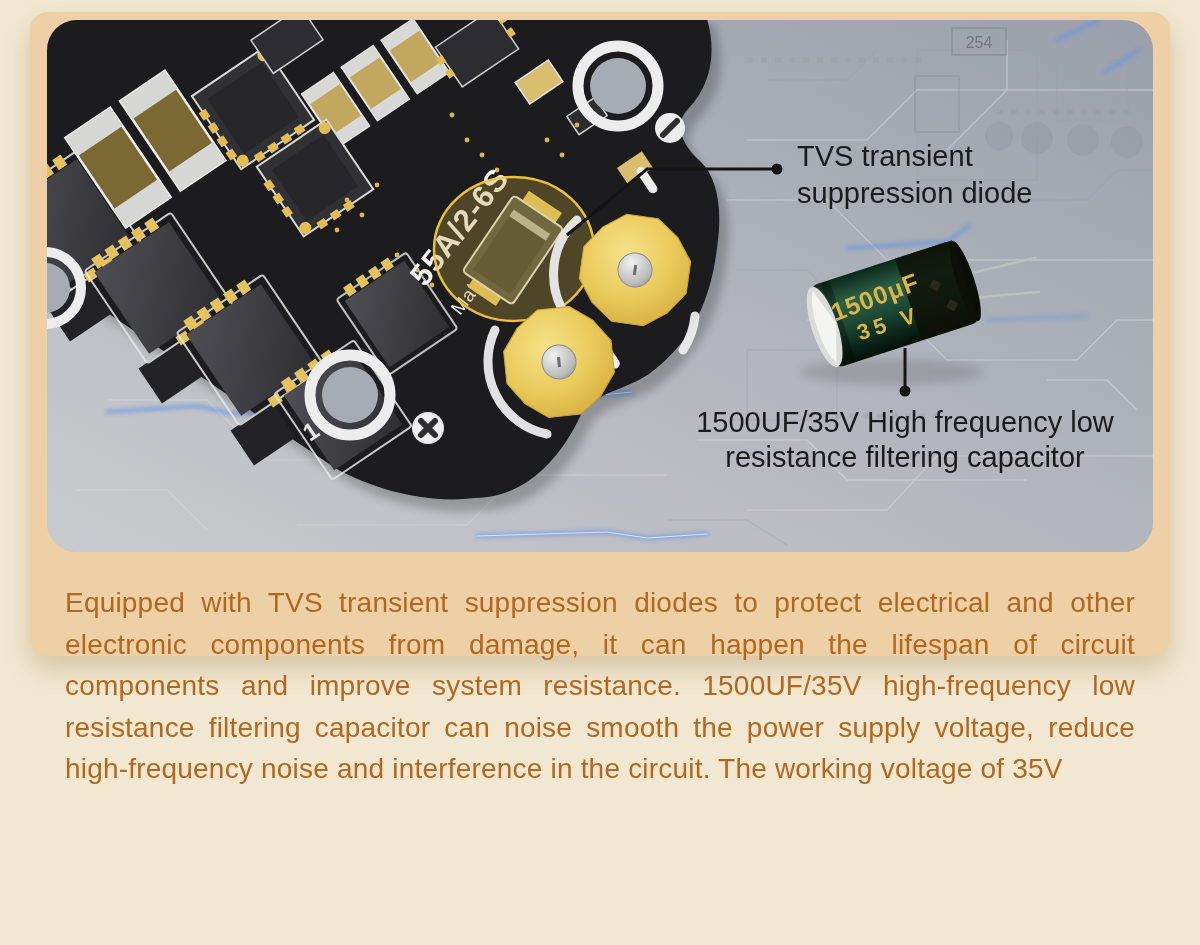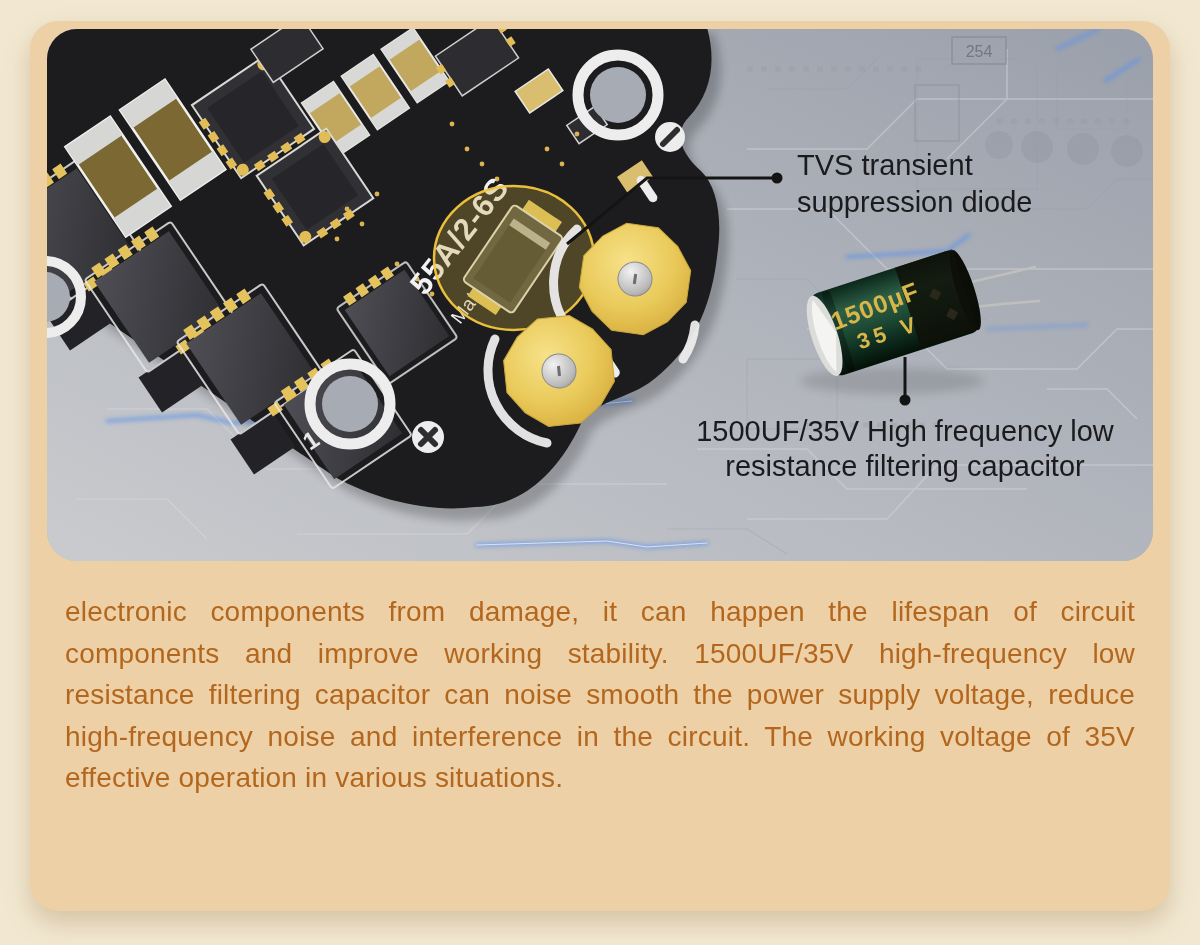--- a/index.html
+++ b/index.html
@@ -4,22 +4,22 @@
 <style>
   :root{
     --page-bg:#f2e8d1; --card-bg:#edd0a5; --panel-bg:#b3b7bf;
     --body-text-color:#b3671e; --callout-text-color:#1b1b1e;
     --highlight-yellow:#f3c73d; --pcb-black:#1c1c1f; --pad-gold:#e7c44f;
   }
   *{margin:0;padding:0;box-sizing:border-box}
   html,body{width:1200px;height:945px;overflow:hidden}
   body{font-family:"Liberation Sans",sans-serif;background:var(--page-bg)}
   .page{position:relative;width:1200px;height:945px}
-  .card{position:absolute;left:30px;top:21px;width:1140px;height:890px;
-        background:var(--card-bg);border-radius:28px;
+  .card{position:absolute;left:30px;top:12px;width:1140px;height:644px;
+        background:var(--card-bg);border-radius:18px;
         box-shadow:0 12px 26px rgba(140,100,50,.28)}
   .hero{position:absolute;left:17px;top:8px;width:1106px;height:532px;
         border-radius:30px;overflow:hidden;background:var(--panel-bg)}
   .hero svg{display:block}
   .desc{position:absolute;left:35px;right:35px;top:570px;
         color:var(--body-text-color);font-size:28px;line-height:41.5px;letter-spacing:.2px}
   .desc-line{text-align:justify;text-align-last:justify;white-space:nowrap}
   .desc-line:last-child{text-align-last:left}
   text{font-family:"Liberation Sans",sans-serif}
 </style>
@@ -366,21 +366,21 @@
     </g>
 
     <path d="M 858 328 L 858 368" fill="none" stroke="#141414" stroke-width="3"></path>
     <circle cx="858" cy="371" r="5.5" fill="#141414"></circle>
     <text x="858" y="412" text-anchor="middle" font-size="29" style="fill:var(--callout-text-color)">1500UF/35V High frequency low</text>
     <text x="858" y="447" text-anchor="middle" font-size="29" style="fill:var(--callout-text-color)">resistance filtering capacitor</text>
    </svg>
   </div>
 
   <div class="desc">
+    <div class="desc-line">Equipped with TVS transient suppression diodes to protect electrical and other</div>
     <div class="desc-line">electronic components from damage, it can happen the lifespan of circuit</div>
-    <div class="desc-line">components and improve working stability. 1500UF/35V high-frequency low</div>
+    <div class="desc-line">components and improve system resistance. 1500UF/35V high-frequency low</div>
     <div class="desc-line">resistance filtering capacitor can noise smooth the power supply voltage, reduce</div>
     <div class="desc-line">high-frequency noise and interference in the circuit. The working voltage of 35V</div>
-    <div class="desc-line">effective operation in various situations.</div>
   </div>
 
  </div>
 </div>
 
 </body></html>

